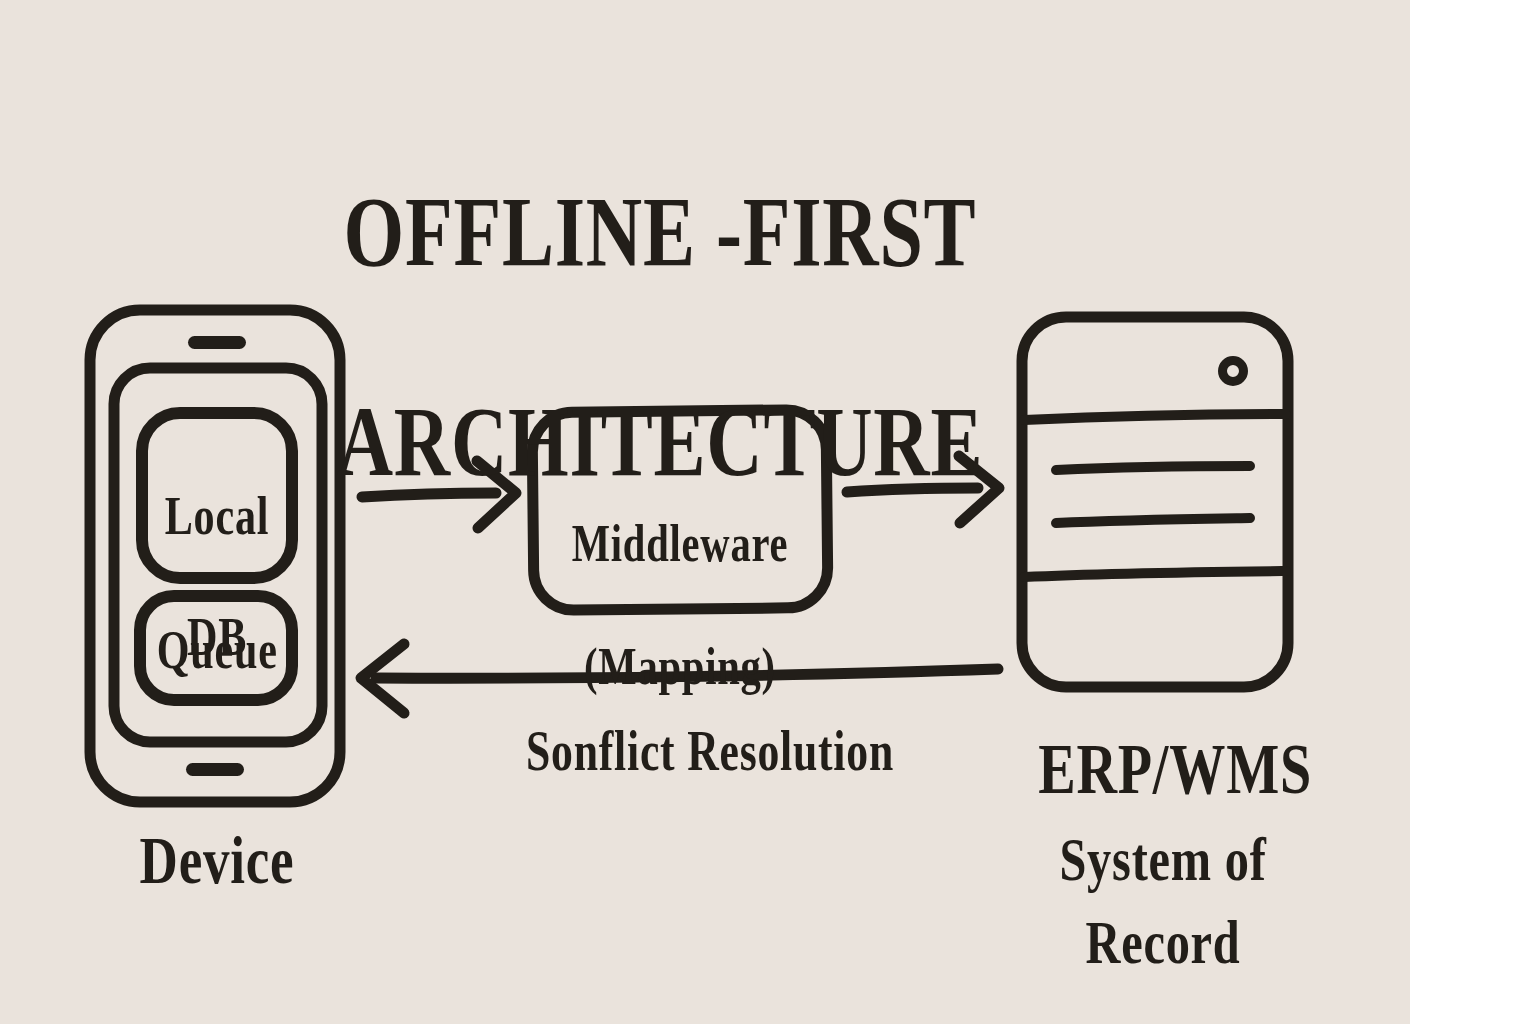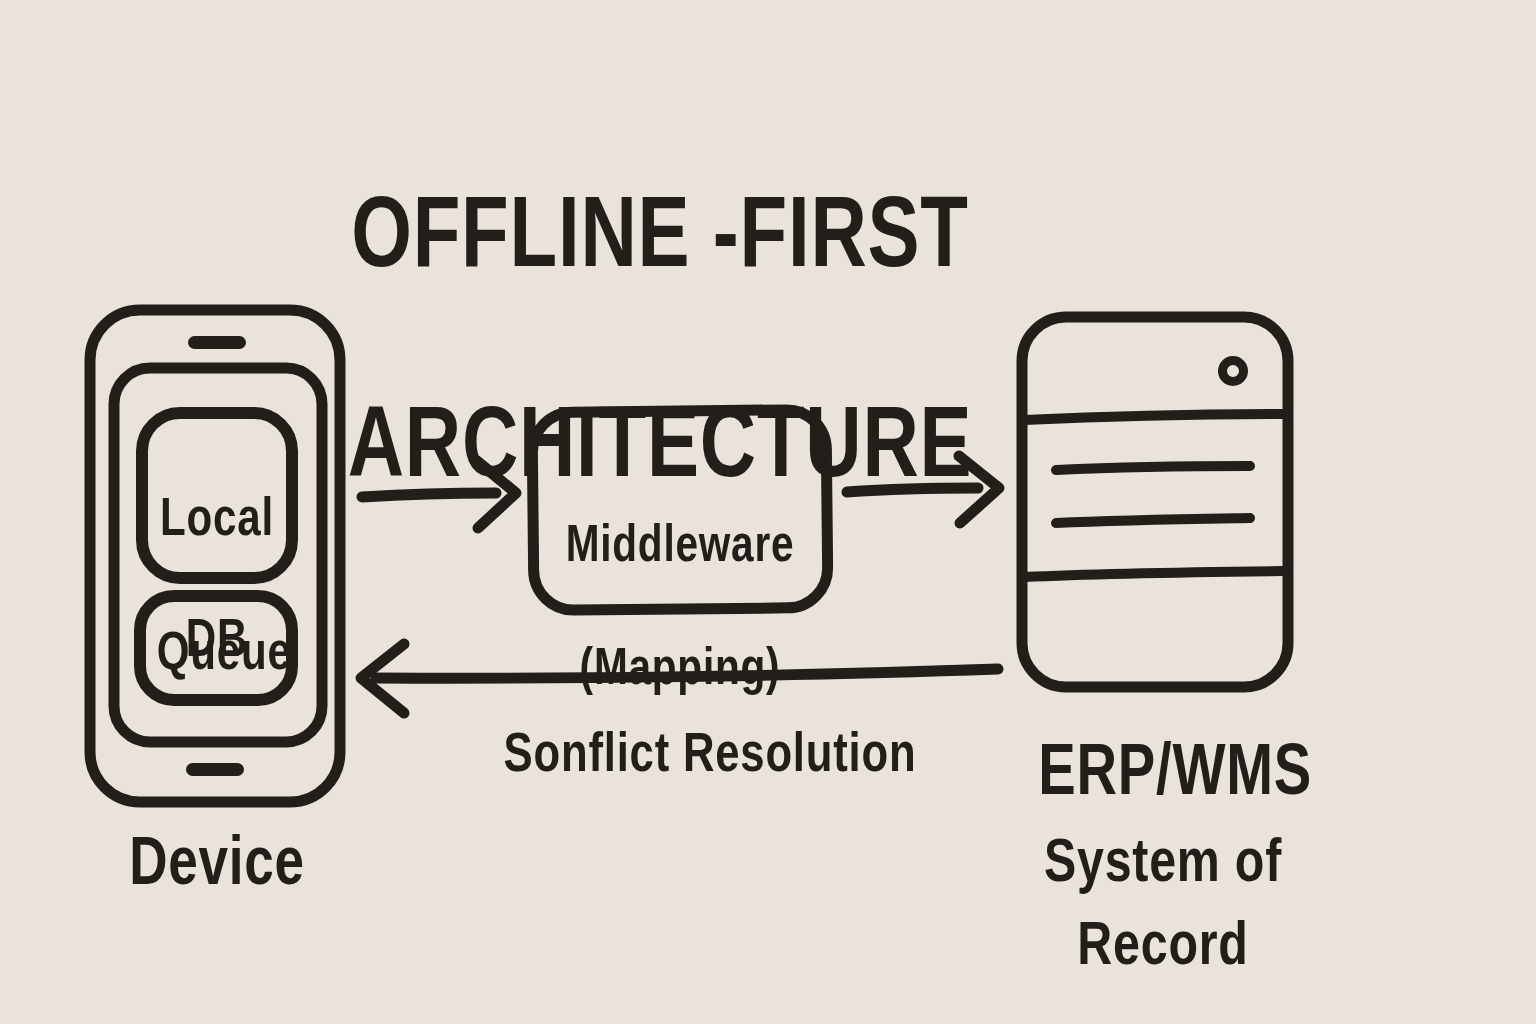--- a/index.html
+++ b/index.html
@@ -1,20 +1,20 @@
 <!DOCTYPE html>
 <html style="--background: #EAE3DC; --ink: #221E19;"><head>
 <meta charset="utf-8">
 <style>
   :root { --background:#EAE3DC; --ink:#221E19; }
   html,body { margin:0; padding:0; }
   .canvas {
-    position:relative; width:1536px; height:1024px;
+    position:relative; width:1410px; height:1024px;
     background:var(--background); overflow:hidden;
-    font-family:Liberation Sans, sans-serif; color:var(--ink);
+    font-family:Liberation Serif, serif; color:var(--ink);
   }
   svg.art { position:absolute; left:0; top:0; width:1536px; height:1024px; }
   .stroke { fill:none; stroke:var(--ink); stroke-width:11; stroke-linecap:round; stroke-linejoin:round; }
   .stroke.thin { stroke-width:10; }
   .bar { fill:var(--ink); stroke:none; }
   .label {
     position:absolute; text-align:center; font-weight:700;
     transform:scaleX(0.78); transform-origin:50% 0;
     letter-spacing:1px; white-space:pre-line;
   }

